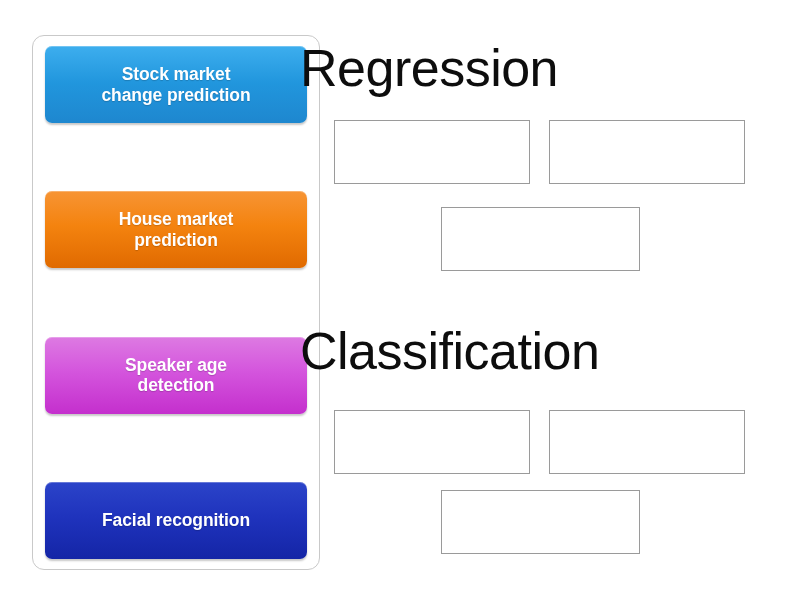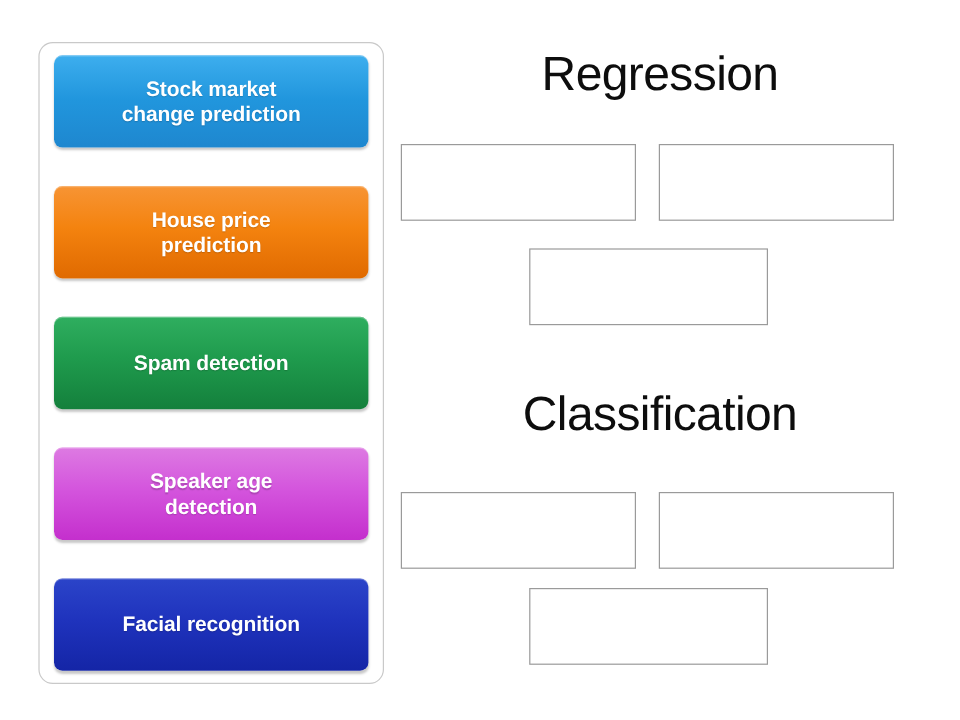--- a/index.html
+++ b/index.html
@@ -73,22 +73,22 @@
     position: absolute;
     left: 300px;
     top: 0;
     width: 500px;
     height: 600px;
   }
 
   .category-heading {
     position: absolute;
     width: 100%;
-    text-align: center;
-    font-size: 40px;
+    text-align: left;
+    font-size: 52px;
     font-weight: normal;
     color: #0d0d0d;
     letter-spacing: -0.5px;
     line-height: 1;
   }
   #heading-regression     { top: 42px; }
   #heading-classification { top: 325px; }
 
   .dropzone {
     position: absolute;
@@ -111,27 +111,24 @@
 
 <div id="tiles-panel">
 
   <div class="tile tile-blue">
     <span class="tile-label">Stock market
 change prediction</span>
   </div>
 
 
   <div class="tile tile-orange">
-    <span class="tile-label">House price
+    <span class="tile-label">House market
 prediction</span>
   </div>
 
-  <div class="tile tile-green">
-    <span class="tile-label">Spam detection</span>
-  </div>
 
   <div class="tile tile-purple">
     <span class="tile-label">Speaker age
 detection</span>
   </div>
 
   <div class="tile tile-navy">
     <span class="tile-label">Facial recognition</span>
   </div>
 

